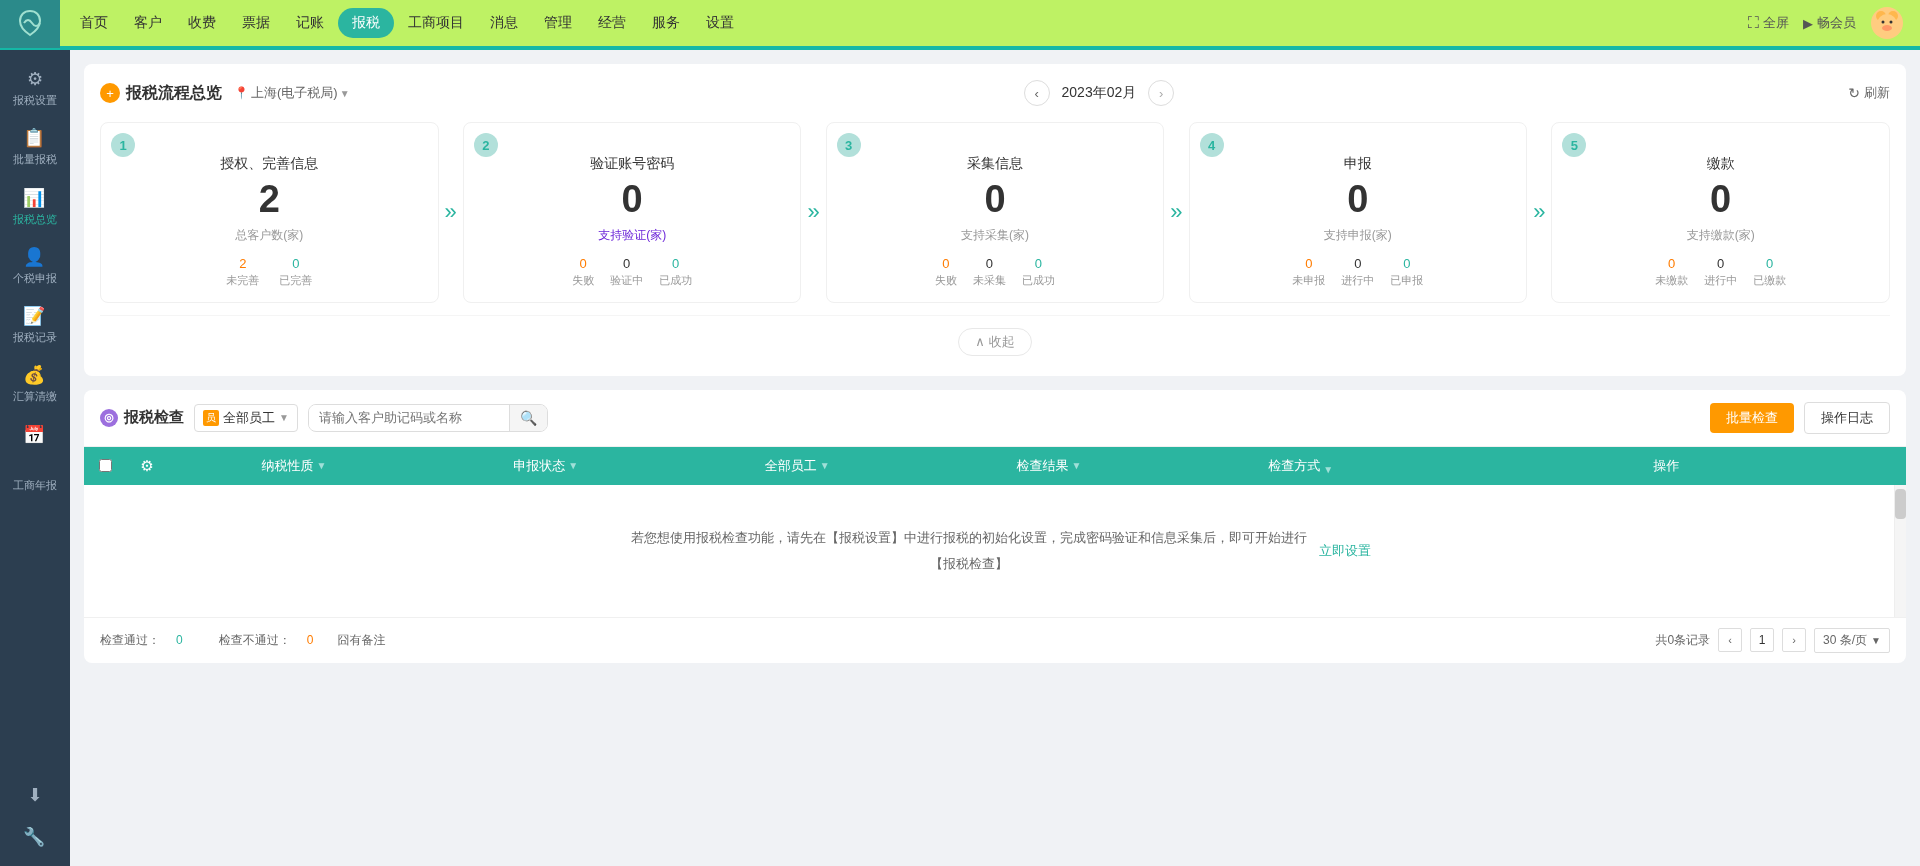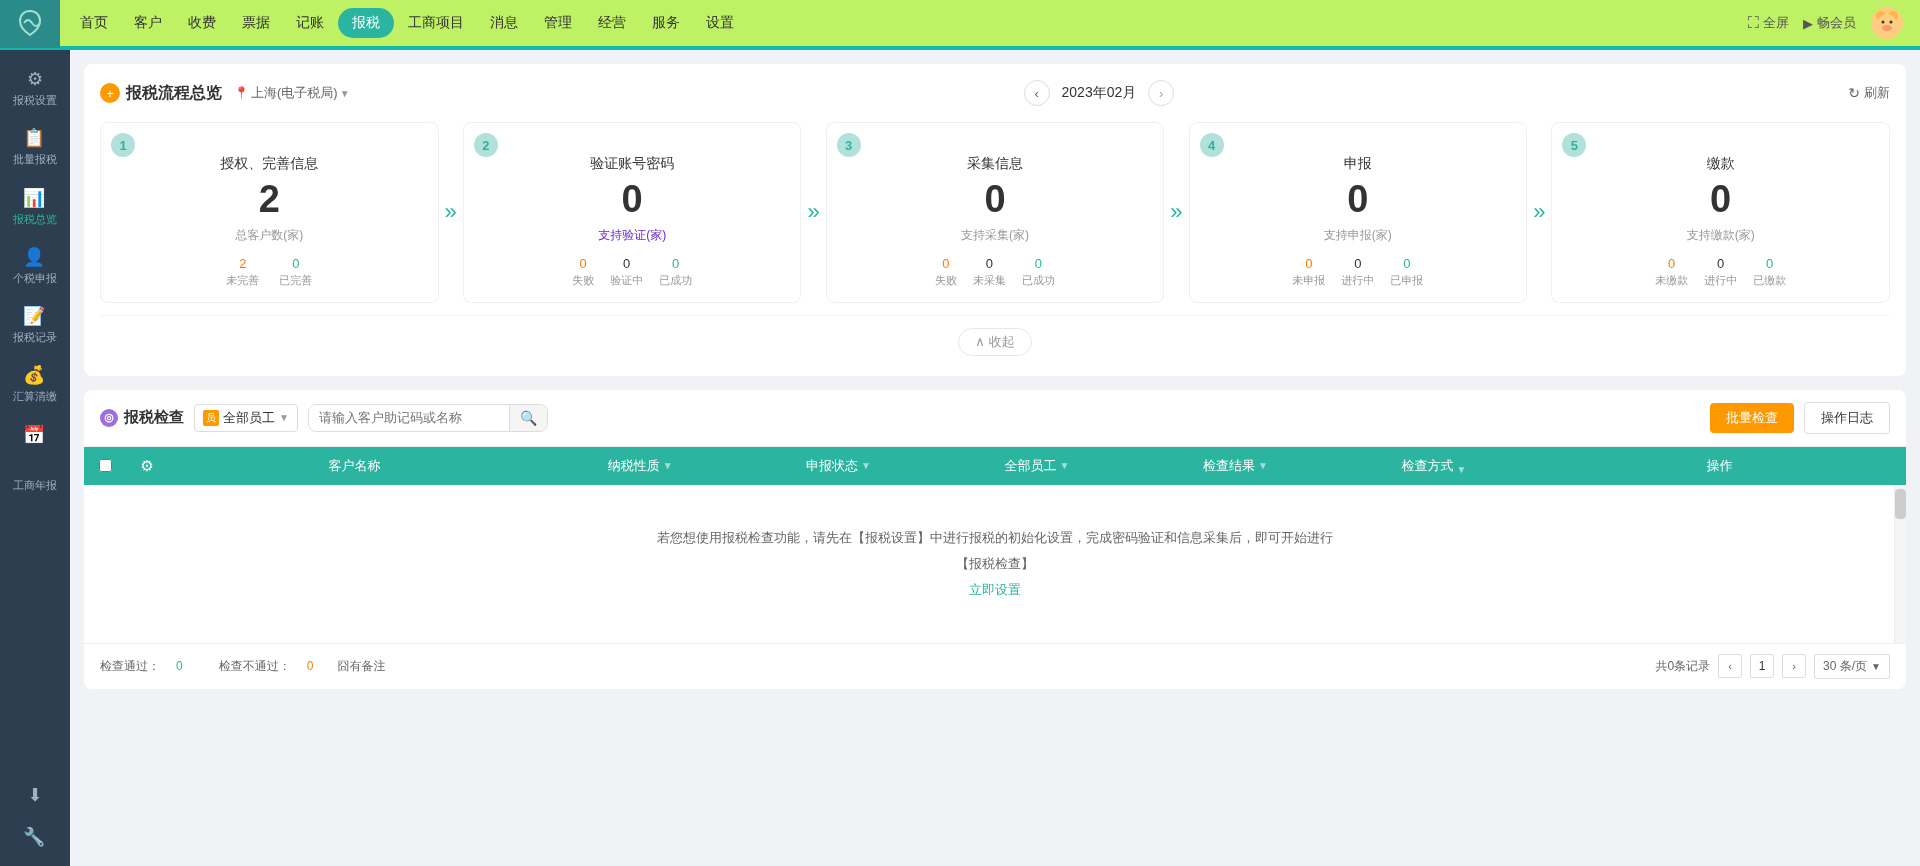--- a/index.html
+++ b/index.html
@@ -257,21 +257,20 @@
         <div style="flex:1;"></div>
         <button style="background:#ff9900; color:#fff; border:none; border-radius:4px; padding:6px 16px; cursor:pointer; font-size:13px;">批量检查</button>
         <button style="background:#fff; color:#333; border:1px solid #ddd; border-radius:4px; padding:6px 16px; cursor:pointer; font-size:13px;">操作日志</button>
       </div>
 
       <div style="display:flex; background:#2bb5a0; color:#fff;">
         <div style="flex:0 0 42px; padding:10px; display:flex; align-items:center; justify-content:center;">
           <input type="checkbox" style="cursor: pointer;">
         </div>
         <div style="flex:0 0 42px; padding:10px; display:flex; align-items:center; justify-content:center; font-size:15px; cursor:pointer;">⚙</div>
-        <div style="flex:2; padding:10px 12px; text-align:center; font-size:13px; display:flex; align-items:center; justify-content:center;">客户名称</div>
         <div style="flex:1; padding:10px 12px; text-align:center; font-size:13px; display:flex; align-items:center; justify-content:center; gap:3px; cursor:pointer;">
           <span>纳税性质</span>
           <span style="font-size:10px; color:#a0e0d8;">▼</span>
         </div>
         <div style="flex:1; padding:10px 12px; text-align:center; font-size:13px; display:flex; align-items:center; justify-content:center; gap:3px; cursor:pointer;">
           <span>申报状态</span>
           <span style="font-size:10px; color:#a0e0d8;">▼</span>
         </div>
         <div style="flex:1; padding:10px 12px; text-align:center; font-size:13px; display:flex; align-items:center; justify-content:center; gap:3px; cursor:pointer;">
           <span>全部员工</span>
@@ -281,21 +280,21 @@
           <span>检查结果</span>
           <span style="font-size:10px; color:#a0e0d8;">▼</span>
         </div>
         <div style="flex:1; padding:10px 12px; text-align:center; font-size:13px; display:flex; align-items:flex-end; justify-content:center; gap:3px; cursor:pointer;">
           <span>检查方式</span>
           <span style="font-size:10px; color:#a0e0d8;">▼</span>
         </div>
         <div style="flex:2; padding:10px 12px; text-align:center; font-size:13px; display:flex; align-items:center; justify-content:center;">操作</div>
       </div>
 
-      <div style="display:flex; flex-direction:column; align-items:center; justify-content:center; padding:40px 20px; color:#666; font-size:13px; line-height:2; min-height:120px; position:relative;">
+      <div style="display:flex; flex-direction:row; align-items:center; justify-content:center; padding:40px 20px; color:#666; font-size:13px; line-height:2; min-height:120px; position:relative;">
 
         <div style="position:absolute; right:0; top:0; bottom:0; width:12px; background:#f5f5f5; border-left:1px solid #eee;">
           <div style="width:100%; height:30px; background:#ccc; border-radius:4px; margin-top:4px;"></div>
         </div>
         <p style="text-align:center; max-width:700px;">若您想使用报税检查功能，请先在【报税设置】中进行报税的初始化设置，完成密码验证和信息采集后，即可开始进行【报税检查】</p>
         <a href="#" style="color:#2bb5a0; text-decoration:none; font-size:13px;">立即设置</a>
       </div>
 
       <div style="display:flex; align-items:center; padding:10px 16px; border-top:1px solid #f0f0f0; font-size:12px; color:#666;">
         <div style="display:flex; gap:16px; align-items:center;">

